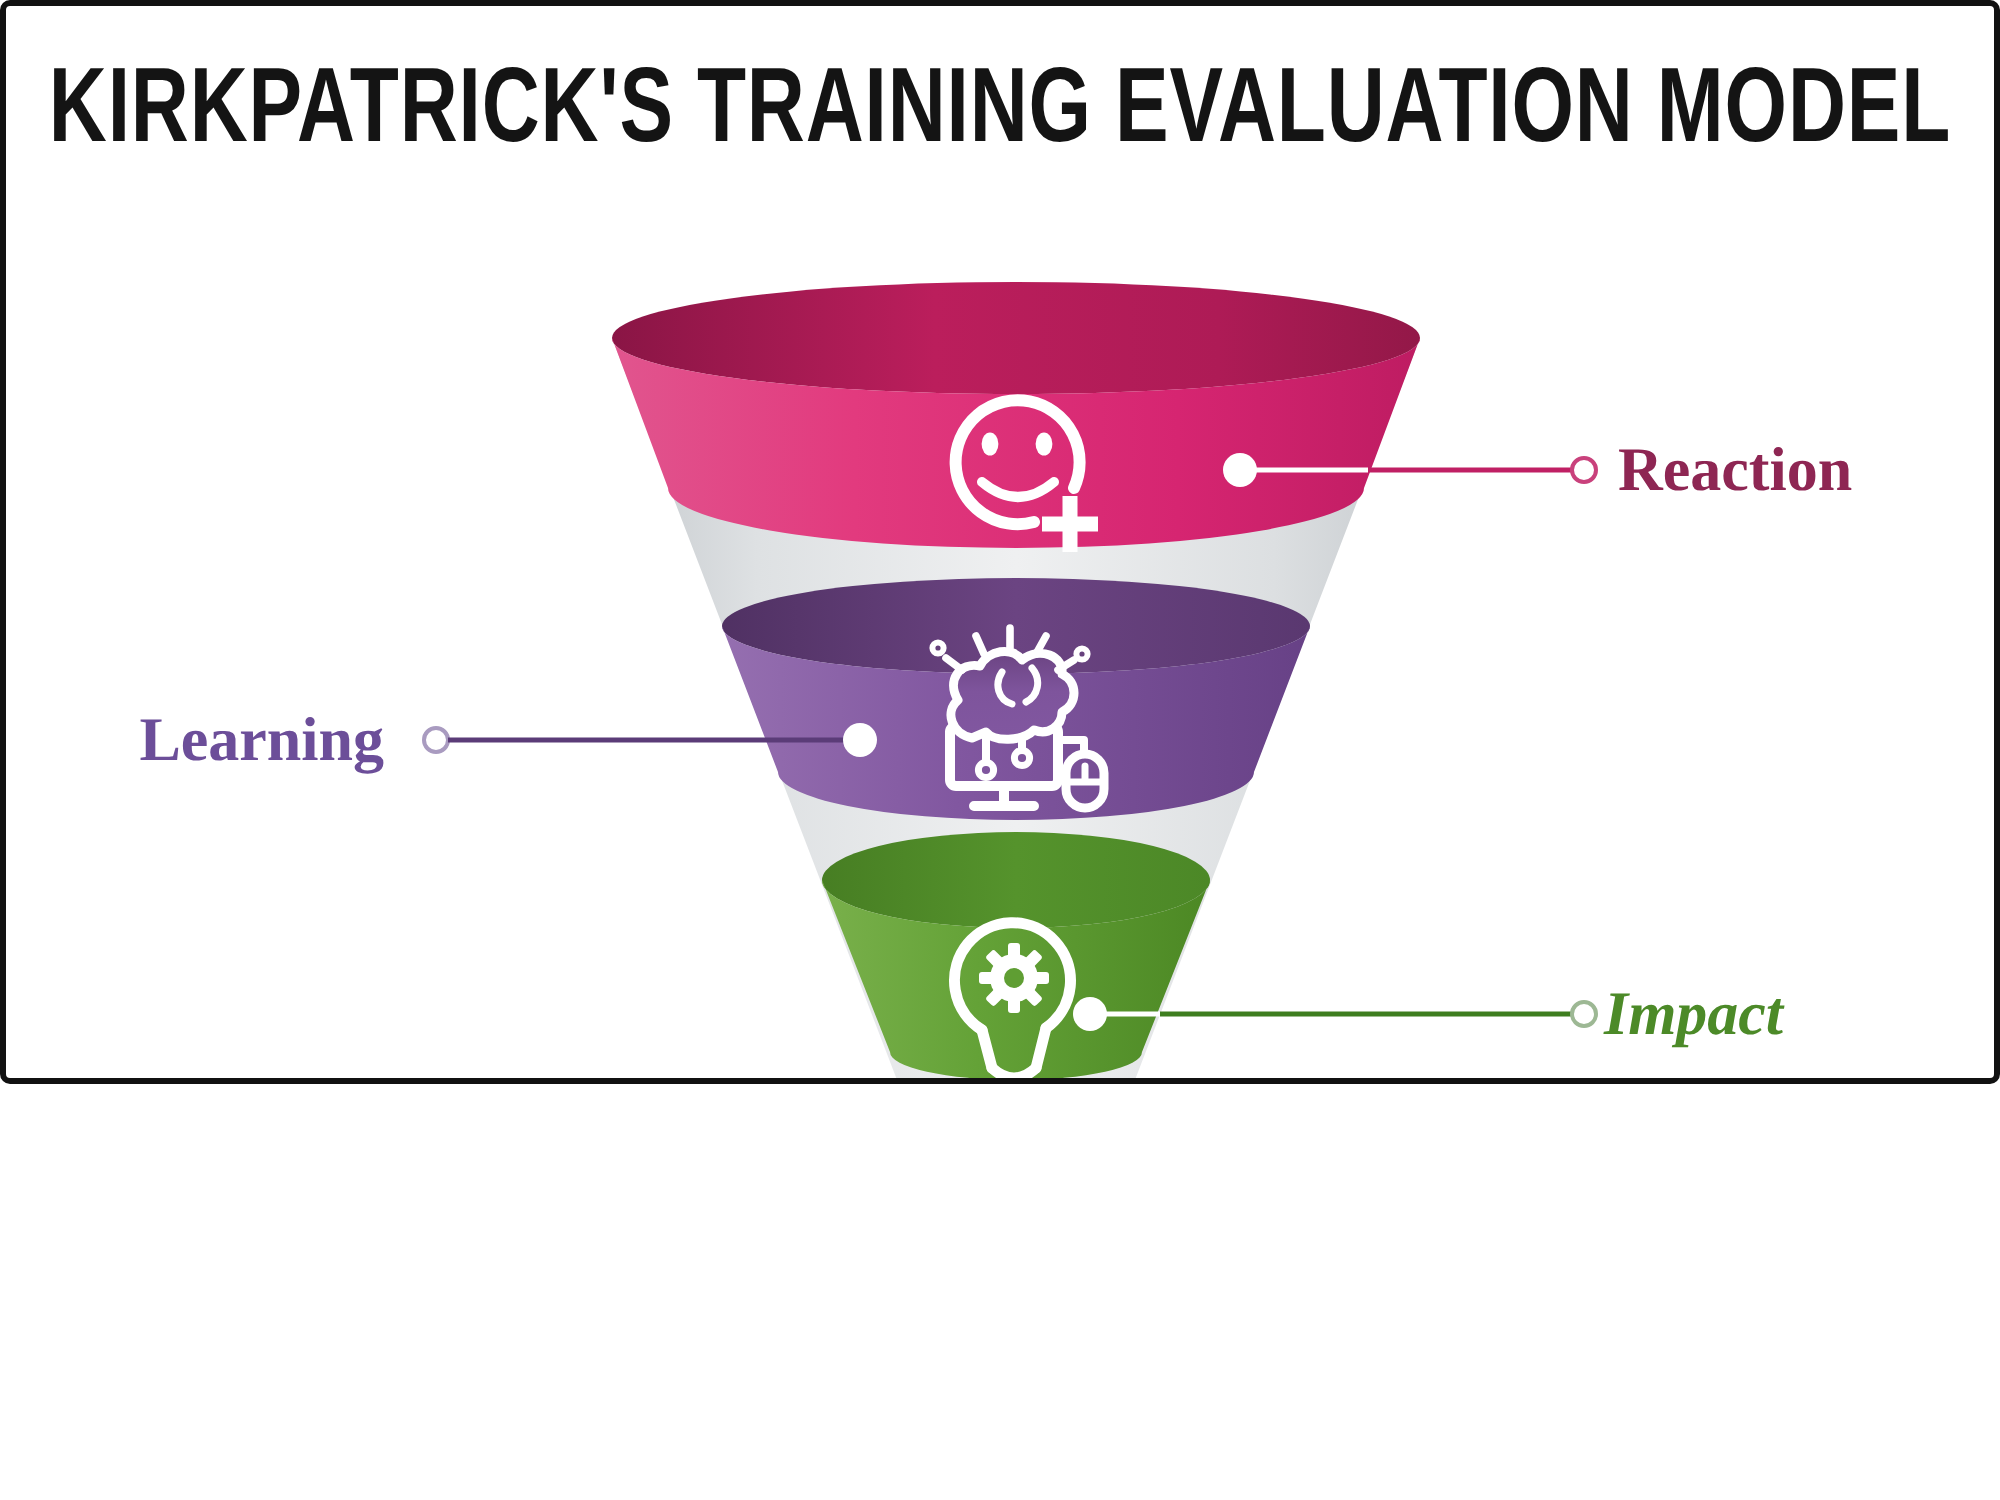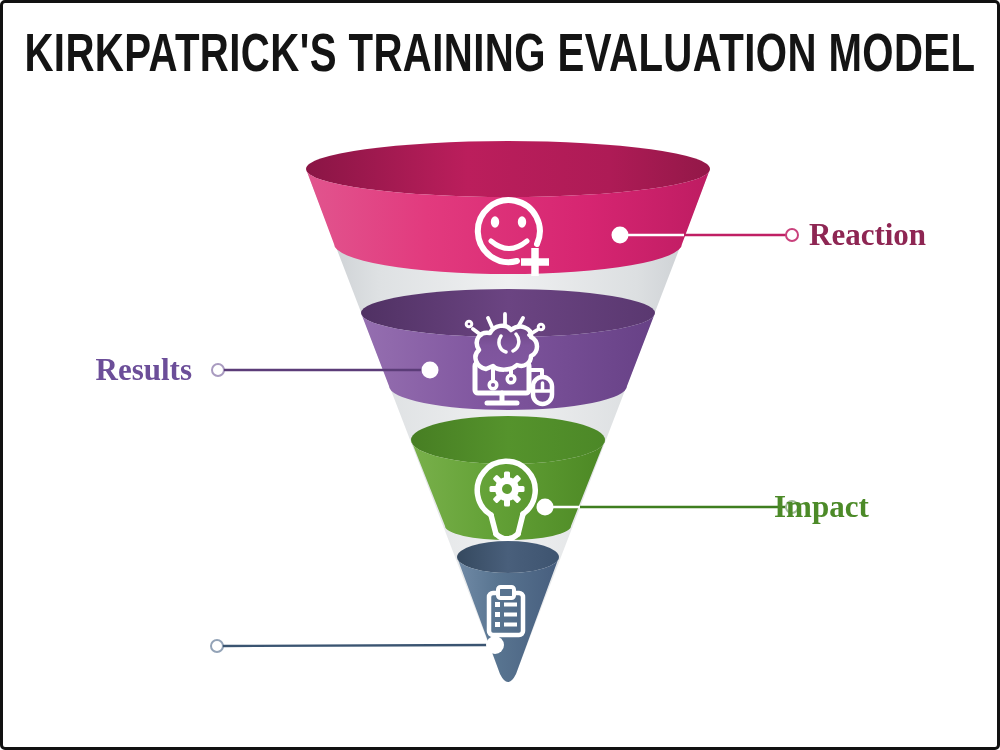--- a/index.html
+++ b/index.html
@@ -1,18 +1,18 @@
 <!DOCTYPE html>
 <html><head>
 <meta charset="utf-8">
 <style>
   html,body{margin:0;padding:0;background:#ffffff;}
   .canvas{
     position:relative;
-    width:1000px;height:750px;
+    width:1000px;height:542px;
     box-sizing:border-box;
     background:#ffffff;
     border:3px solid #111111;
     border-radius:5px;
     overflow:hidden;
     font-family:"Liberation Sans", sans-serif;
   }
   .title-wrap{
     position:absolute;top:22px;left:0;right:0;
     display:flex;justify-content:center;
@@ -34,21 +34,21 @@
   .label{
     position:absolute;
     font-family:"Liberation Serif", serif;
     font-weight:700;
     font-size:31px;
     line-height:36px;
     white-space:nowrap;
   }
   .label-reaction{left:806px;top:214px;}
   .label-learning{right:805px;top:349px;}
-  .label-impact{left:771px;top:486px;}
+  .label-impact{left:799px;top:486px;font-style:italic;}
   .label-results{right:813px;top:625px;}
 </style>
 </head>
 <body>
 
 <div class="canvas">
 
   <div class="title-wrap">
     <h1>KIRKPATRICK'S TRAINING EVALUATION MODEL</h1>
   </div>
@@ -209,16 +209,16 @@
     </g>
 
     <g>
       <circle cx="214" cy="643" r="6" fill="#ffffff" stroke-width="2" style="stroke: rgb(147, 163, 183);"></circle>
       <line x1="220" y1="643" x2="487" y2="642" stroke-width="2.4" style="stroke: rgb(58, 84, 113);"></line>
       <circle cx="492" cy="642" r="9" fill="#ffffff"></circle>
     </g>
   </svg>
 
   <div class="label label-reaction" style="color: rgb(142, 38, 83);">Reaction</div>
-  <div class="label label-learning" style="color: rgb(108, 78, 153);">Results</div>
+  <div class="label label-learning" style="color: rgb(108, 78, 153);">Learning</div>
   <div class="label label-impact" style="color: rgb(76, 138, 40);">Impact</div>
 
 </div>
 
 </body></html>

